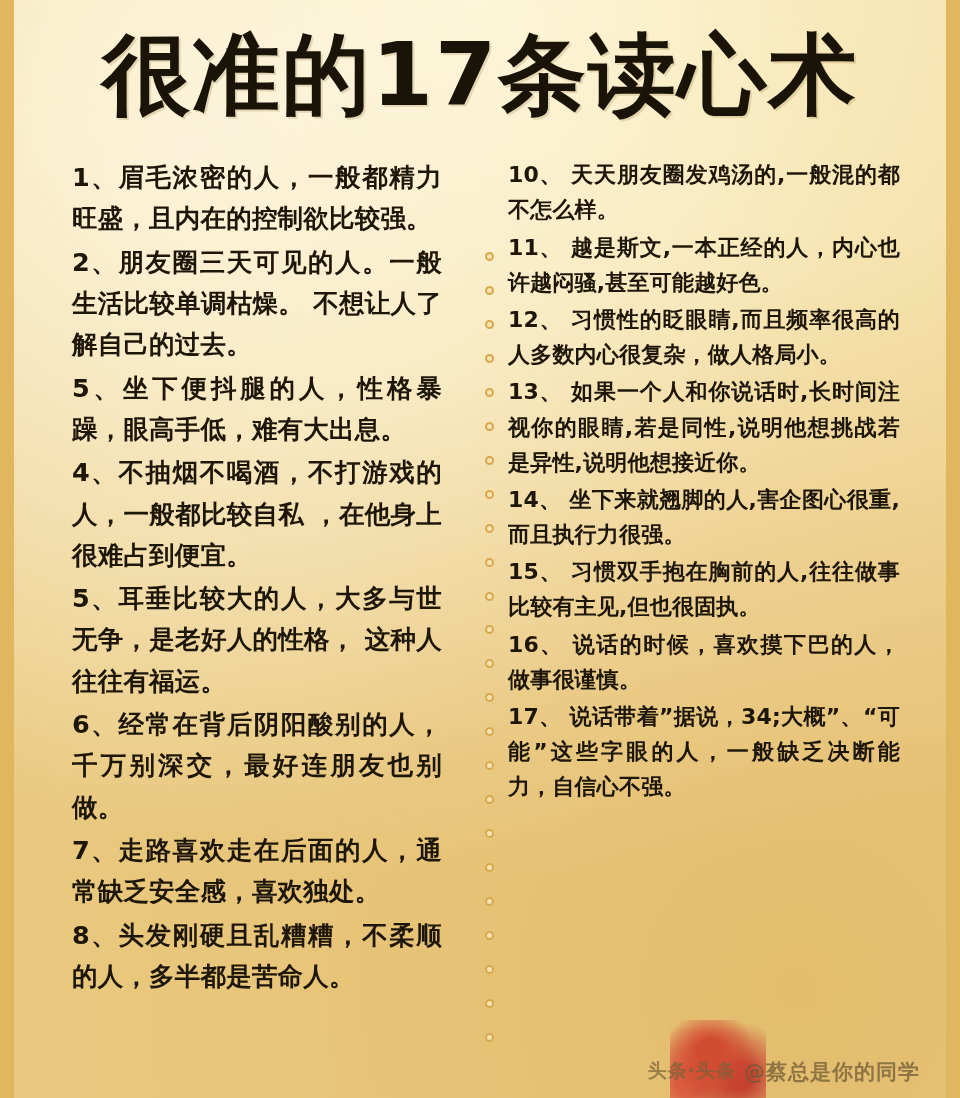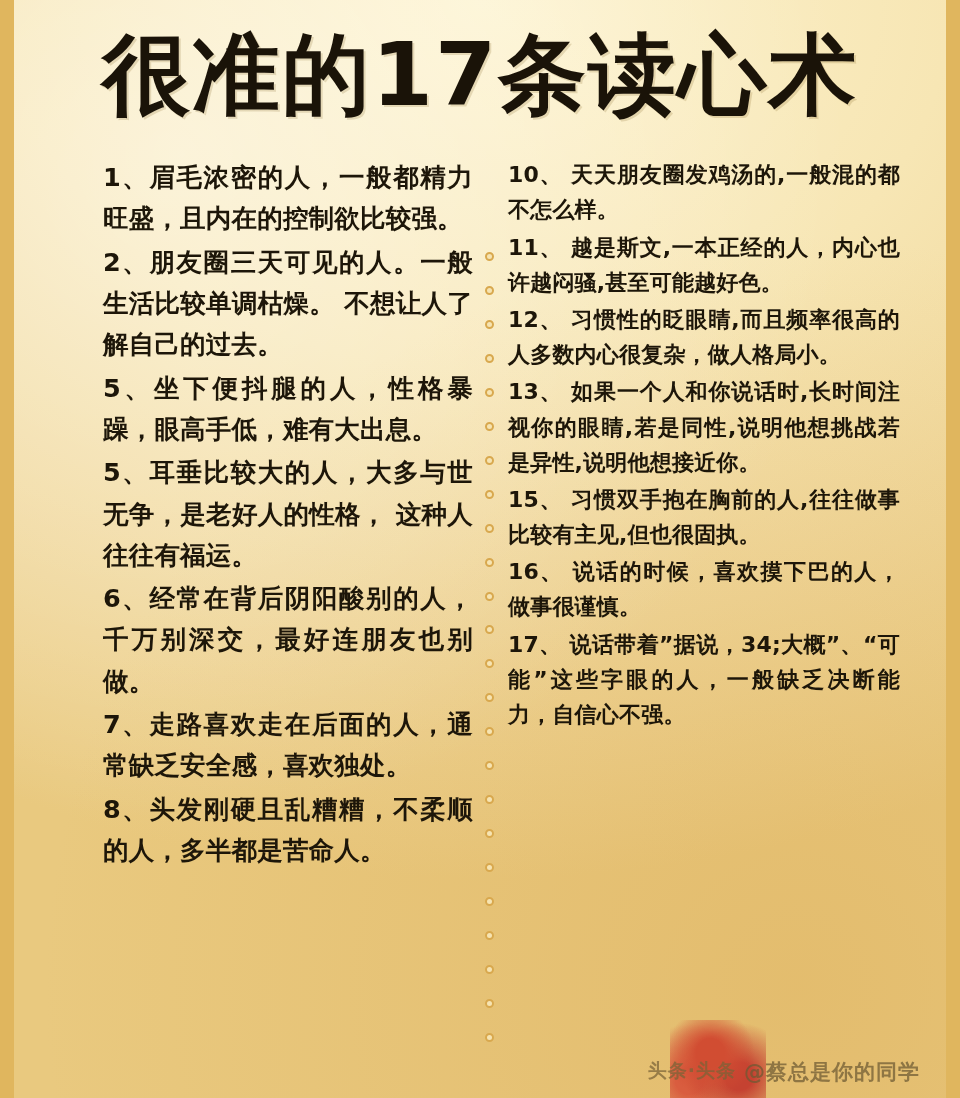--- a/index.html
+++ b/index.html
@@ -54,21 +54,21 @@
     display: flex;
     justify-content: space-between;
     padding: 32px 46px 0 58px;
     box-sizing: border-box;
   }
 
   .col {
     width: 380px;
     box-sizing: border-box;
   }
-  .col-left { padding-right: 10px; margin-left: 31px; }
+  .col-left { padding-right: 10px; }
   .col-right { width: 400px; padding-left: 8px; }
 
   .entry {
     font-size: 25.5px;
     line-height: 1.62;
     color: #1d1609;
     font-weight: 700;
     margin: 0 0 2px 0;
     text-align: justify;
     text-justify: inter-character;
@@ -141,31 +141,33 @@
 <div class="poster">
 
   <h1 class="title">很准的17条读心术</h1>
 
   <div class="columns">
 
     <div class="col col-left">
       <p class="entry">1、眉毛浓密的人，一般都精力旺盛，且内在的控制欲比较强。</p>
       <p class="entry">2、朋友圈三天可见的人。一般生活比较单调枯燥。 不想让人了解自己的过去。</p>
       <p class="entry">5、坐下便抖腿的人，性格暴躁，眼高手低，难有大出息。</p>
+      <p class="entry">4、不抽烟不喝酒，不打游戏的人，一般都比较自私 ，在他身上很难占到便宜。</p>
       <p class="entry">5、耳垂比较大的人，大多与世无争，是老好人的性格， 这种人往往有福运。</p>
       <p class="entry">6、经常在背后阴阳酸别的人，千万别深交，最好连朋友也别做。</p>
       <p class="entry">7、走路喜欢走在后面的人，通常缺乏安全感，喜欢独处。</p>
       <p class="entry">8、头发刚硬且乱糟糟，不柔顺的人，多半都是苦命人。</p>
     </div>
 
     <div class="col col-right">
       <p class="entry">10、 天天朋友圈发鸡汤的,一般混的都不怎么样。</p>
       <p class="entry">11、 越是斯文,一本正经的人，内心也许越闷骚,甚至可能越好色。</p>
       <p class="entry">12、 习惯性的眨眼睛,而且频率很高的人多数内心很复杂，做人格局小。</p>
       <p class="entry">13、 如果一个人和你说话时,长时间注视你的眼睛,若是同性,说明他想挑战若是异性,说明他想接近你。</p>
+      <p class="entry">14、 坐下来就翘脚的人,害企图心很重,而且执行力很强。</p>
       <p class="entry">15、 习惯双手抱在胸前的人,往往做事比较有主见,但也很固执。</p>
       <p class="entry">16、 说话的时候，喜欢摸下巴的人，做事很谨慎。</p>
       <p class="entry">17、 说话带着”据说，34;大概”、“可能”这些字眼的人，一般缺乏决断能力，自信心不强。</p>
     </div>
 
   </div>
 
   <div class="divider">
     <span class="dot"></span>
     <span class="dot"></span>

